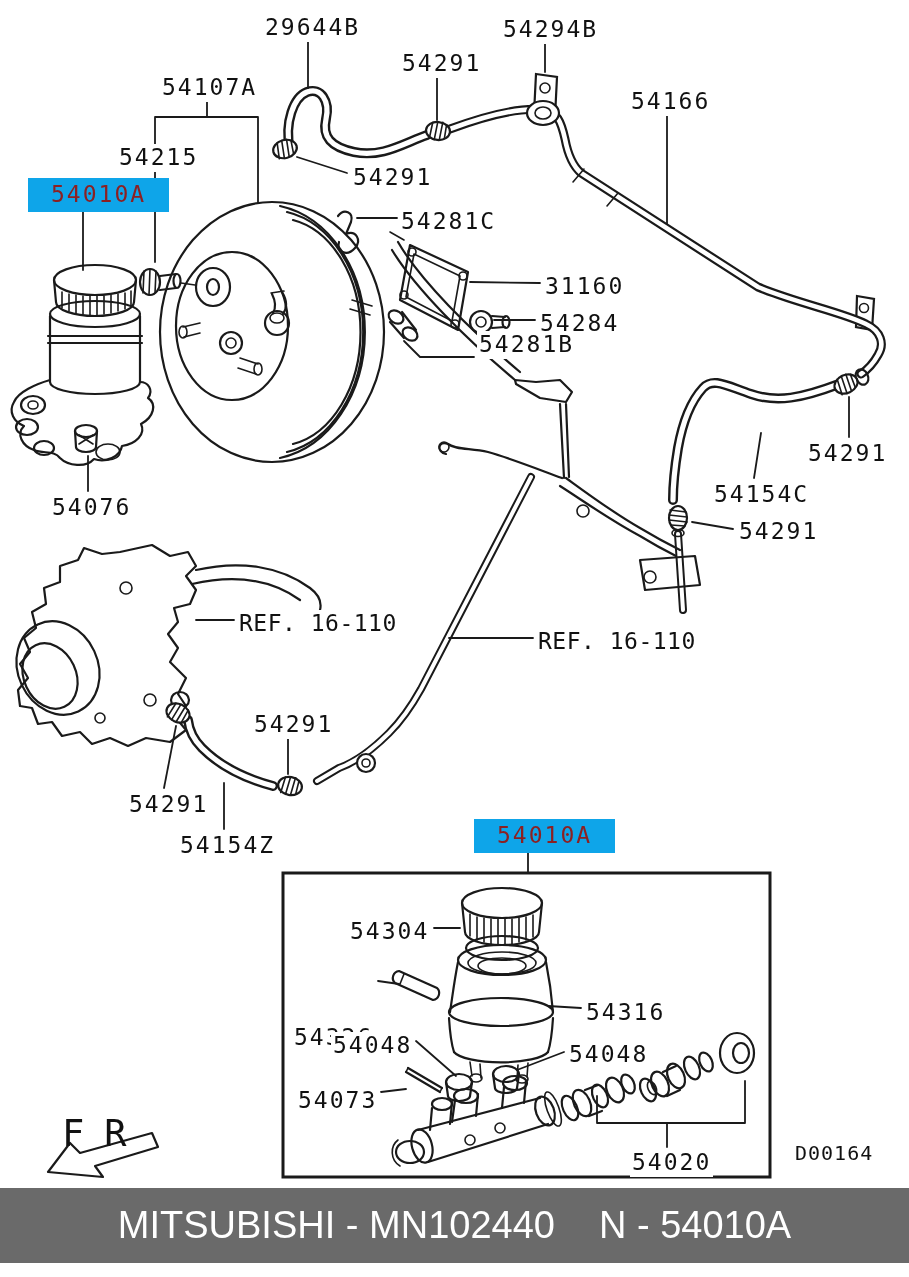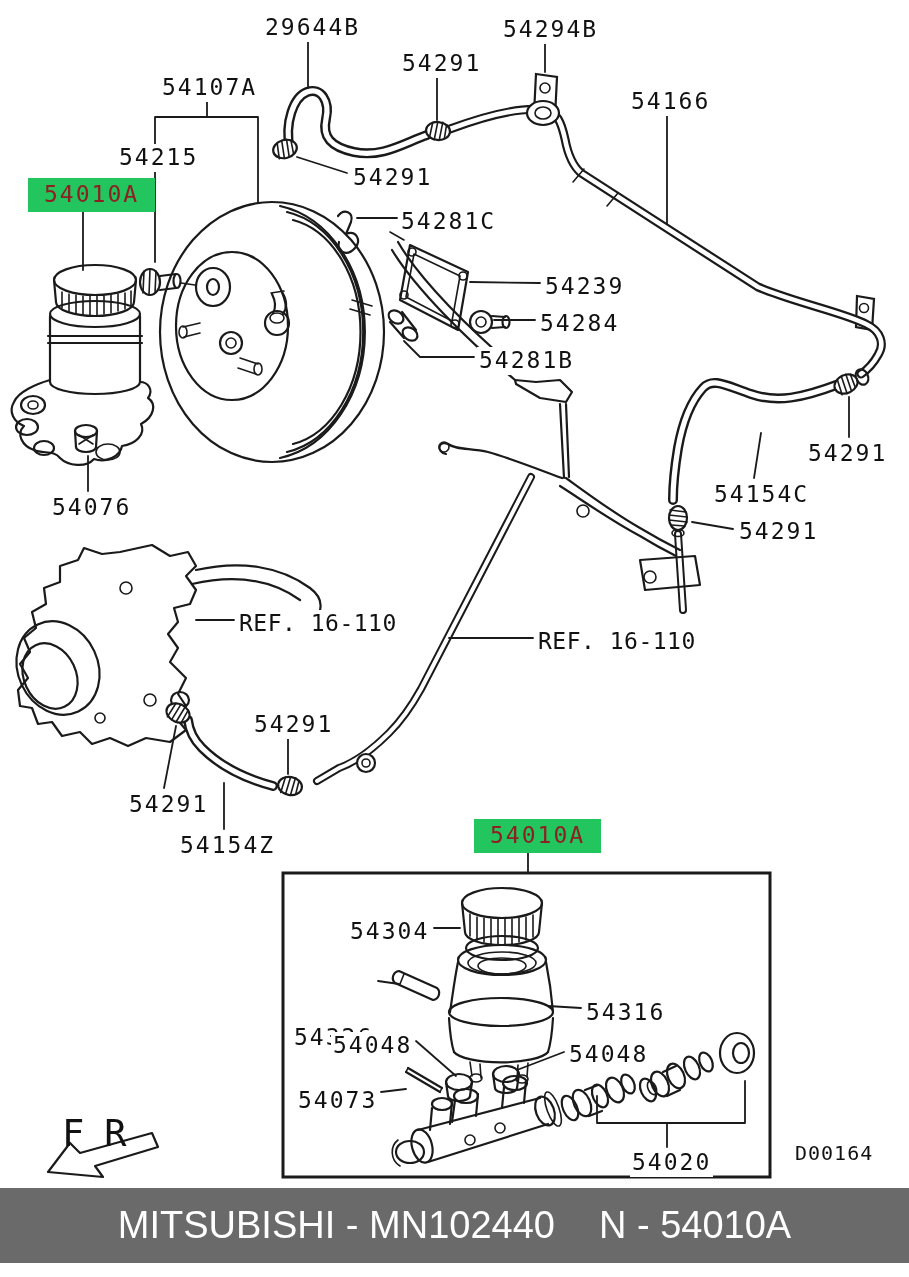--- a/index.html
+++ b/index.html
@@ -14,21 +14,21 @@
   .to{stroke:#1a1a1a;stroke-width:10;fill:none;stroke-linecap:round;stroke-linejoin:round;}
   .ti{stroke:#fff;stroke-width:5.2;fill:none;stroke-linecap:round;stroke-linejoin:round;}
   .to2{stroke:#1a1a1a;stroke-width:9;fill:none;stroke-linecap:round;}
   .ti2{stroke:#fff;stroke-width:4.6;fill:none;stroke-linecap:round;}
   .to3{stroke:#1a1a1a;stroke-width:8;fill:none;stroke-linecap:round;}
   .ti3{stroke:#fff;stroke-width:4;fill:none;stroke-linecap:round;}
   .wfill{fill:#fff;stroke:#1a1a1a;stroke-width:2.2;}
   .lbl{position:absolute;font-size:23px;letter-spacing:2px;line-height:1.2;color:#111;
        background:#fff;padding:0 2px;white-space:nowrap;}
   .lbl.ref{letter-spacing:0.5px;}
-  .lbl.hl{background:#22c55e;color:#8c2022;padding:3px 16px;}
+  .lbl.hl{background:#0ea5e9;color:#8c2022;padding:3px 23px;}
   .lbl.small{font-size:20px;letter-spacing:1px;text-align:center;}
   .fr-label{position:absolute;font-size:37px;font-weight:normal;letter-spacing:20px;color:#111;}
   .footer{position:absolute;left:0;top:1188px;width:909px;height:75px;background:#6a6a6a;
           color:#fff;display:flex;align-items:center;justify-content:center;gap:44px;
           font-family:"Liberation Sans",sans-serif;font-size:38px;}
 </style>
 </head>
 <body>
 
 <div class="page">
@@ -301,23 +301,23 @@
 
 <div class="lbl" style="left:263px;top:14px">29644B</div>
 <div class="lbl" style="left:400px;top:50px">54291</div>
 <div class="lbl" style="left:501px;top:16px">54294B</div>
 <div class="lbl" style="left:629px;top:88px">54166</div>
 <div class="lbl" style="left:160px;top:74px">54107A</div>
 <div class="lbl" style="left:117px;top:144px">54215</div>
 <div class="lbl hl" style="left:28px;top:178px">54010A</div>
 <div class="lbl" style="left:351px;top:164px">54291</div>
 <div class="lbl" style="left:399px;top:208px">54281C</div>
-<div class="lbl" style="left:543px;top:273px">54239</div>
+<div class="lbl" style="left:543px;top:273px">31160</div>
 <div class="lbl" style="left:538px;top:310px">54284</div>
-<div class="lbl" style="left:477px;top:347px">54281B</div>
+<div class="lbl" style="left:477px;top:331px">54281B</div>
 <div class="lbl" style="left:50px;top:494px">54076</div>
 <div class="lbl" style="left:806px;top:440px">54291</div>
 <div class="lbl" style="left:712px;top:481px">54154C</div>
 <div class="lbl" style="left:737px;top:518px">54291</div>
 <div class="lbl ref" style="left:237px;top:610px">REF. 16-110</div>
 <div class="lbl ref" style="left:536px;top:628px">REF. 16-110</div>
 <div class="lbl" style="left:252px;top:711px">54291</div>
 <div class="lbl" style="left:127px;top:791px">54291</div>
 <div class="lbl" style="left:178px;top:832px">54154Z</div>
 <div class="lbl hl" style="left:474px;top:819px">54010A</div>

